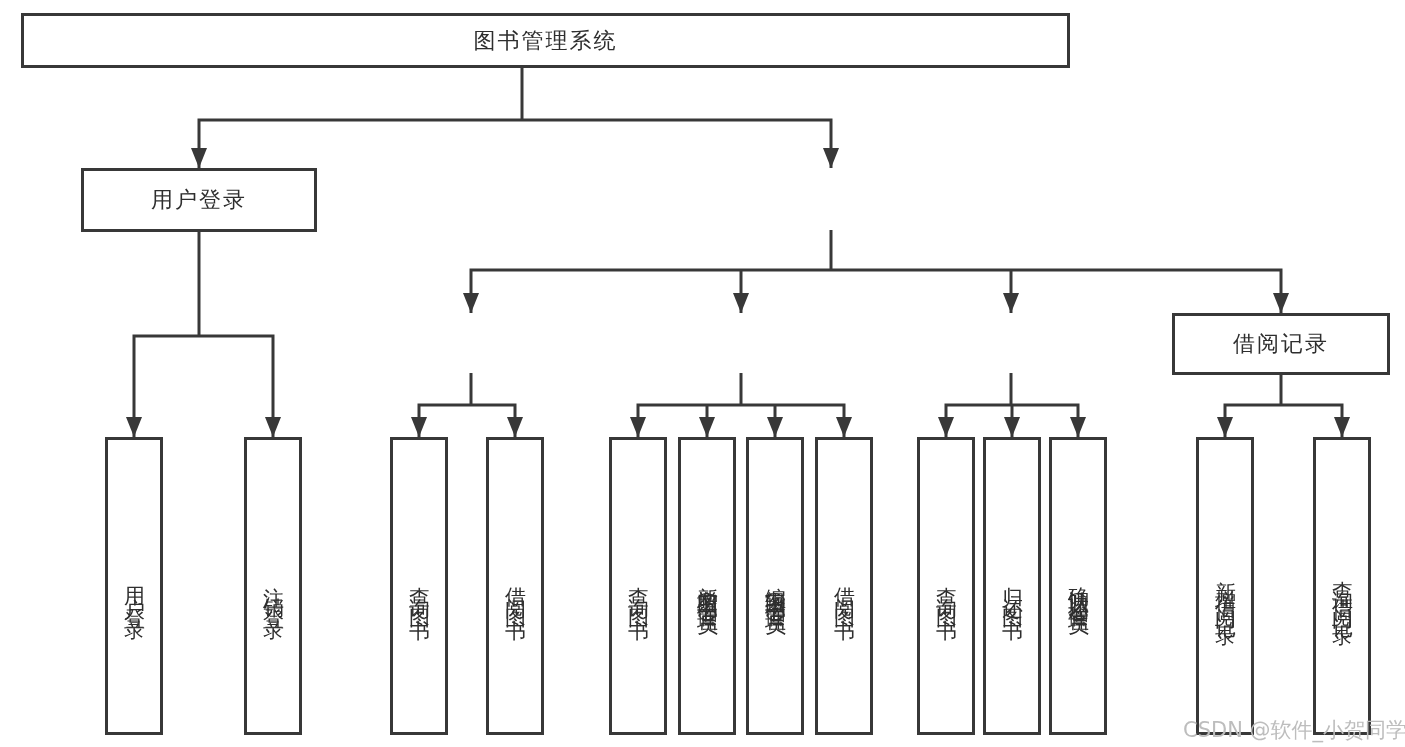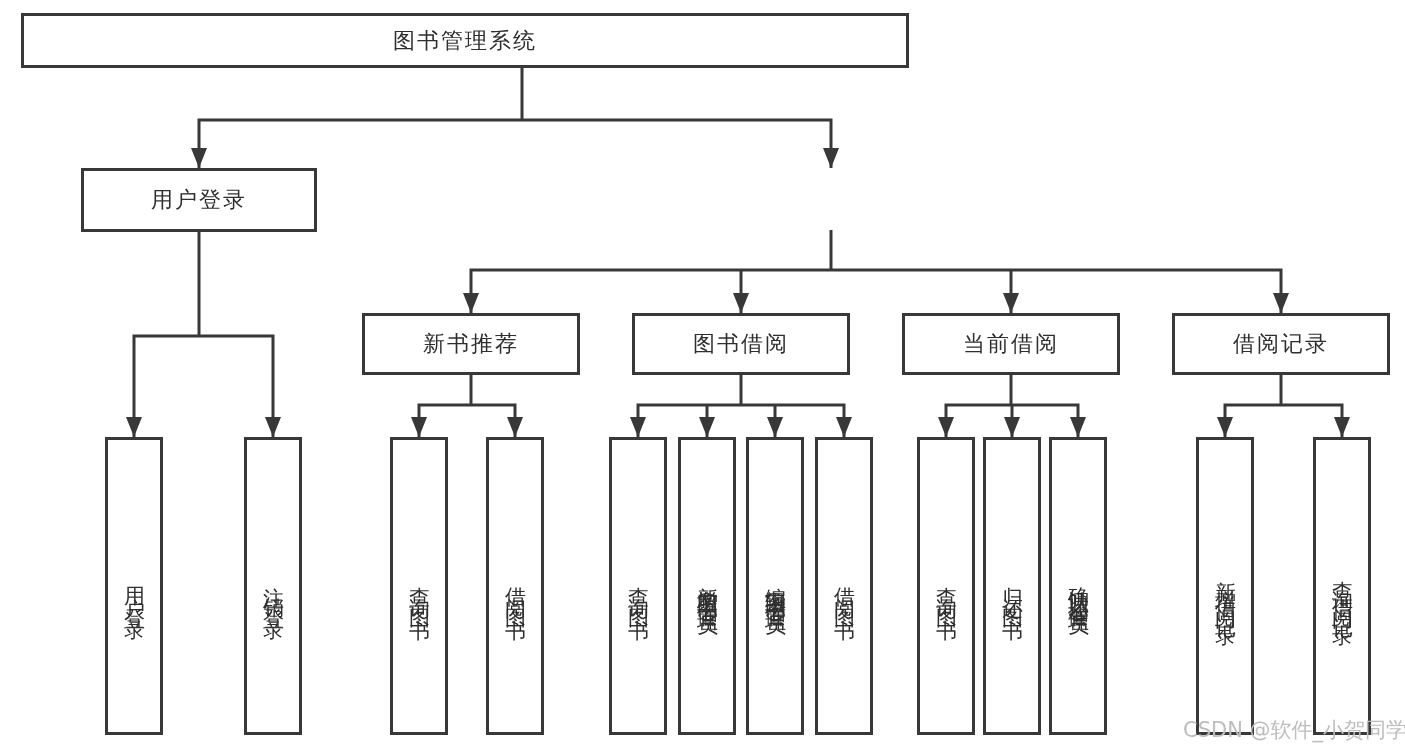--- a/index.html
+++ b/index.html
@@ -23,21 +23,21 @@
   .node {
     position: absolute;
     border: 3px solid var(--line);
     background: var(--box-background);
     color: var(--text);
     display: flex; align-items: center; justify-content: center;
     z-index: 1;
   }
   .h-label { font-size: 22px; letter-spacing: 2px; white-space: nowrap; }
 
-  .root  { left: 21px;  top: 13px;  width: 888px; height: 55px; }
+  .root  { left: 21px;  top: 13px;  width: 1049px; height: 55px; }
   .lvl2  { top: 168px; width: 236px; height: 64px; }
   .lvl3  { top: 313px; width: 218px; height: 62px; }
   .leaf  { top: 437px; width: 58px;  height: 298px; }
 
   .v-label {
     writing-mode: vertical-rl;
     text-orientation: mixed;
     font-size: 21px;
     line-height: 1;
     white-space: nowrap;
@@ -95,29 +95,20 @@
   </svg>
 
   <div class="node root">
     <span class="h-label">图书管理系统</span>
   </div>
 
   <div class="node lvl2" style="left:81px">
     <span class="h-label">用户登录</span>
   </div>
 
-  <div class="node lvl3" style="left:362px">
-    <span class="h-label">新书推荐</span>
-  </div>
-  <div class="node lvl3" style="left:632px">
-    <span class="h-label">图书借阅</span>
-  </div>
-  <div class="node lvl3" style="left:902px">
-    <span class="h-label">当前借阅</span>
-  </div>
   <div class="node lvl3" style="left:1172px">
     <span class="h-label">借阅记录</span>
   </div>
 
   <div class="node leaf" style="left:105px">
     <span class="v-label ls-4">用户登录</span>
   </div>
   <div class="node leaf" style="left:244px">
     <span class="v-label ls-4">注销登录</span>
   </div>

